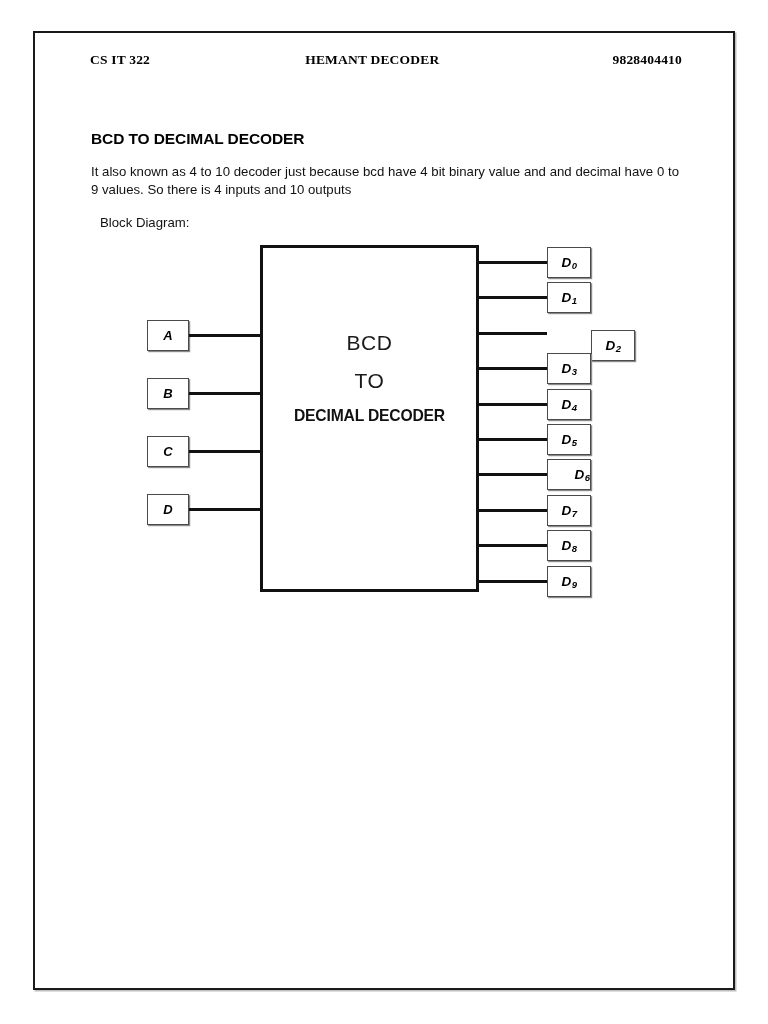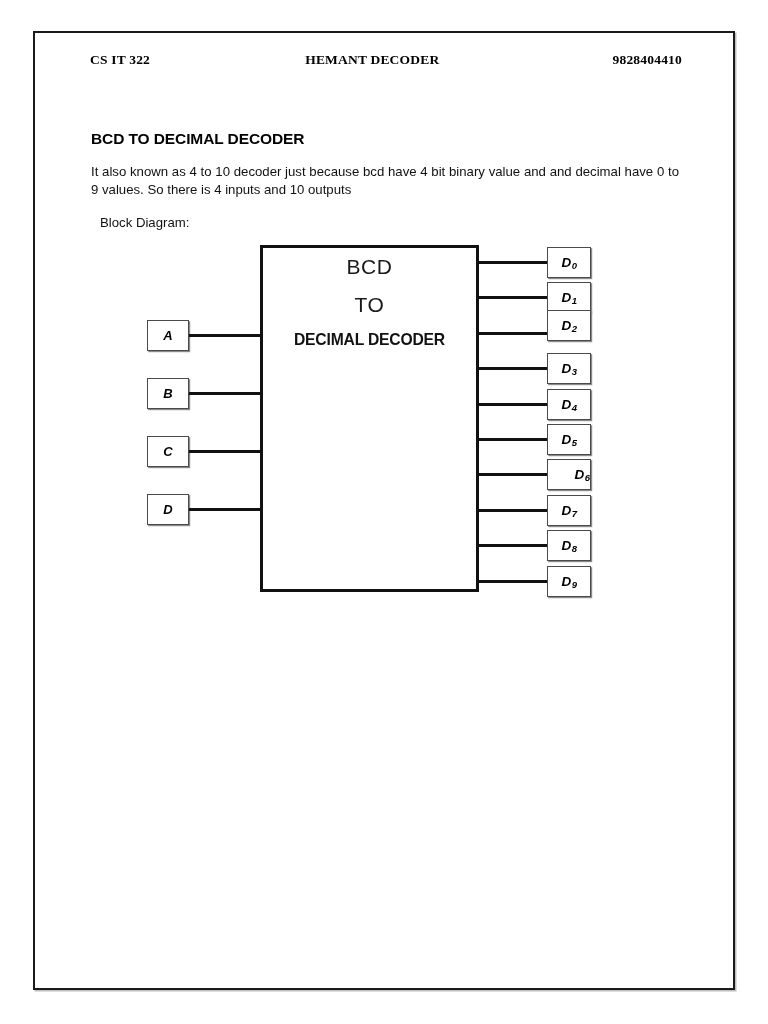--- a/index.html
+++ b/index.html
@@ -105,20 +105,21 @@
     top: 212px;
     width: 219px;
     height: 347px;
     border: 3px solid #111111;
     box-sizing: border-box;
     background: #ffffff;
     display: flex;
     flex-direction: column;
     align-items: center;
     justify-content: flex-start;
+    padding-top: 76px;
   }
   #decoder-block .blk-line1,
   #decoder-block .blk-line2 {
     font-family: "Liberation Sans", sans-serif;
     font-size: 21px;
     font-weight: 400;
     color: #1a1a1a;
     line-height: 38px;
     letter-spacing: 0.5px;
   }
@@ -206,21 +207,21 @@
           <span>D</span>
         </div>
       </div>
     <div id="output-boxes">
         <div class="io-box output-box" style="top: 214px;">
           <span>D<sub>0</sub></span>
         </div>
         <div class="io-box output-box" style="top: 249.4px;">
           <span>D<sub>1</sub></span>
         </div>
-        <div class="io-box output-box" style="top: 277px;">
+        <div class="io-box output-box" style="top: 297px; margin-left: 44px;">
           <span>D<sub>2</sub></span>
         </div>
         <div class="io-box output-box" style="top: 320.2px;">
           <span>D<sub>3</sub></span>
         </div>
         <div class="io-box output-box" style="top: 355.6px;">
           <span>D<sub>4</sub></span>
         </div>
         <div class="io-box output-box" style="top: 391px;">
           <span>D<sub>5</sub></span>

